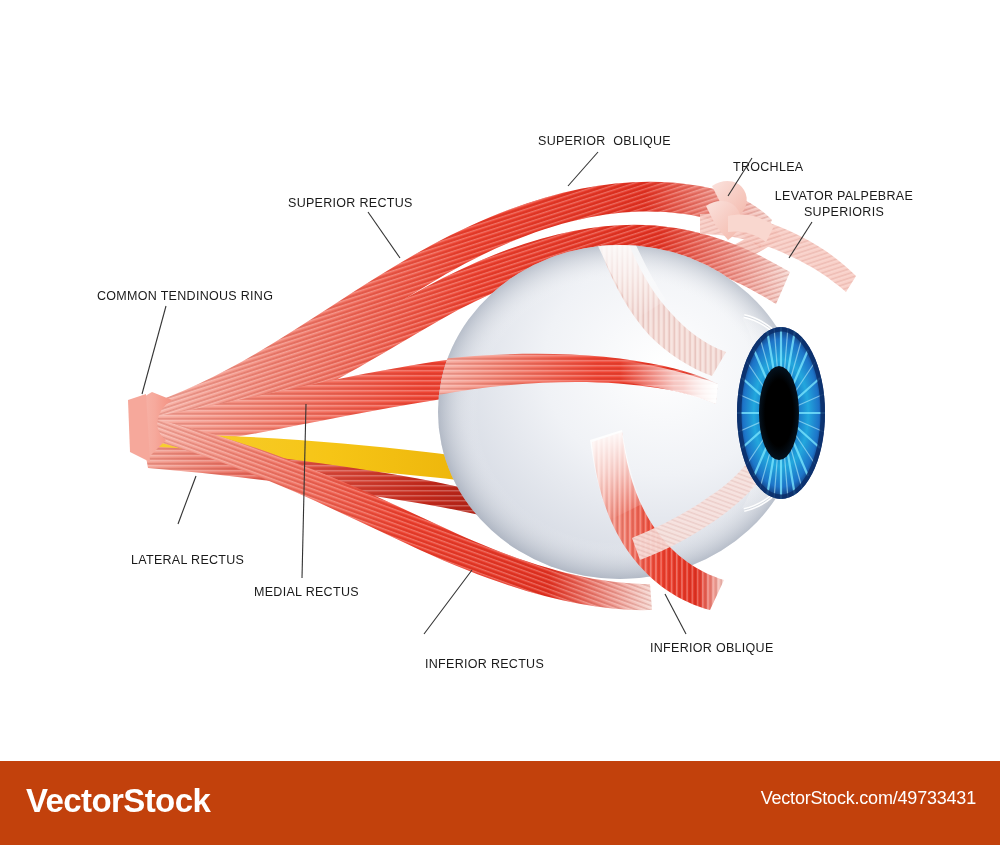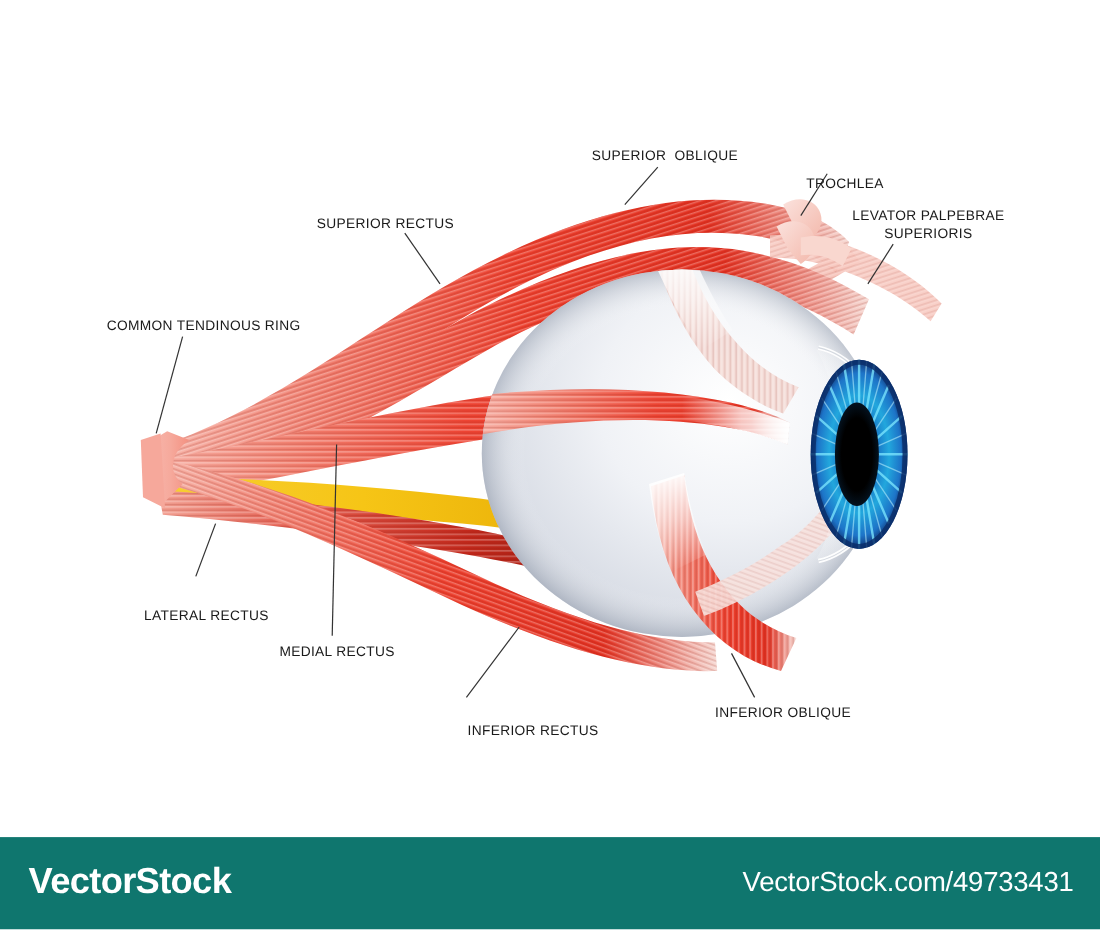--- a/index.html
+++ b/index.html
@@ -60,39 +60,39 @@
   }
   .label.center { text-align: center; }
 
   
   .footer {
     position: absolute;
     left: 0;
     top: 761px;
     width: 1000px;
     height: 84px;
-    background: #0f766e;
+    background: #c2410c;
   }
   .footer-logo {
     position: absolute;
     left: 26px;
     top: 21px;
     font-family: "Liberation Sans", sans-serif;
     font-size: 33px;
     font-weight: bold;
     color: #ffffff;
     letter-spacing: -0.6px;
     white-space: pre;
   }
   .footer-url {
     position: absolute;
     right: 24px;
     top: 27px;
     font-family: "Liberation Sans", sans-serif;
-    font-size: 25px;
+    font-size: 18px;
     font-weight: normal;
     color: #ffffff;
     letter-spacing: -0.2px;
     white-space: pre;
   }
 </style>
 </head>
 <body>
 
 <div id="canvas">

